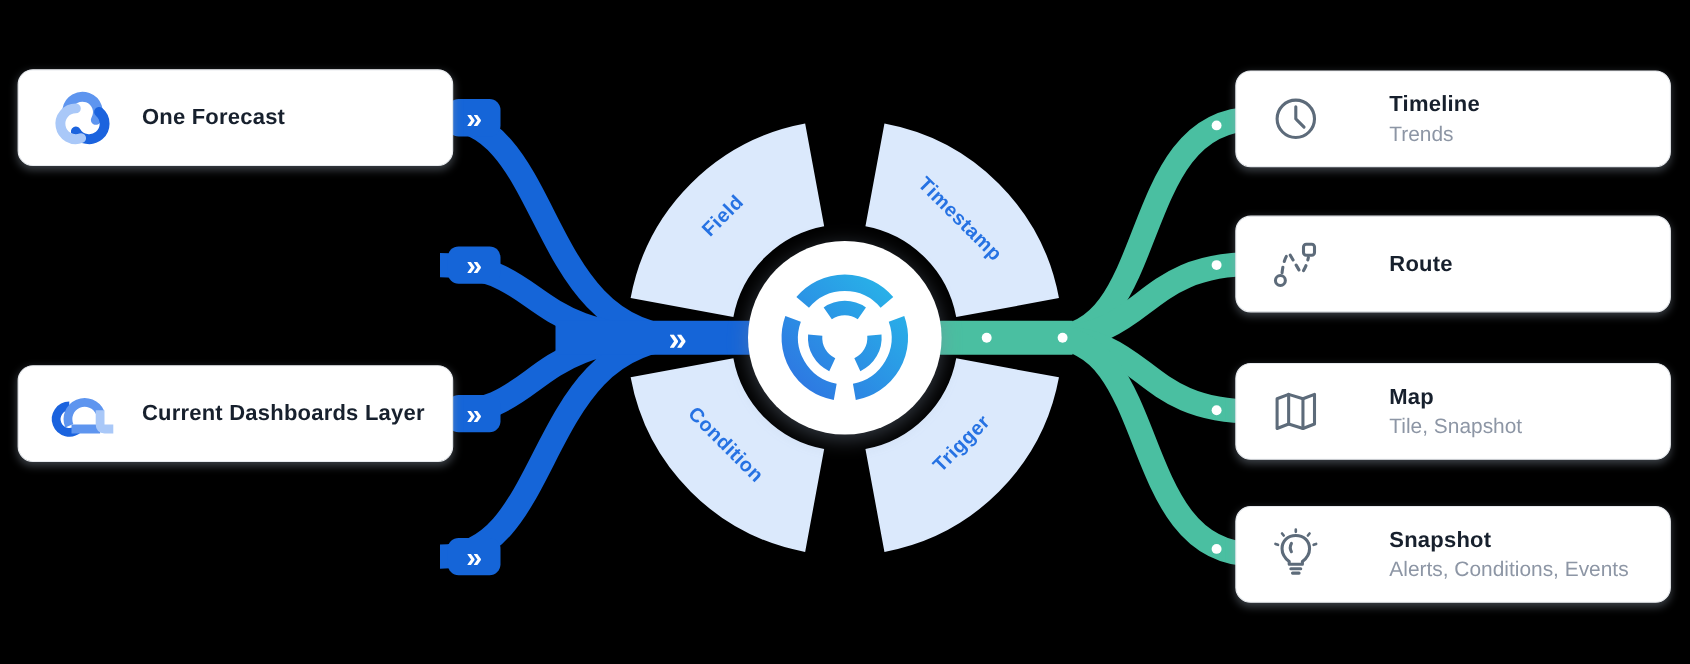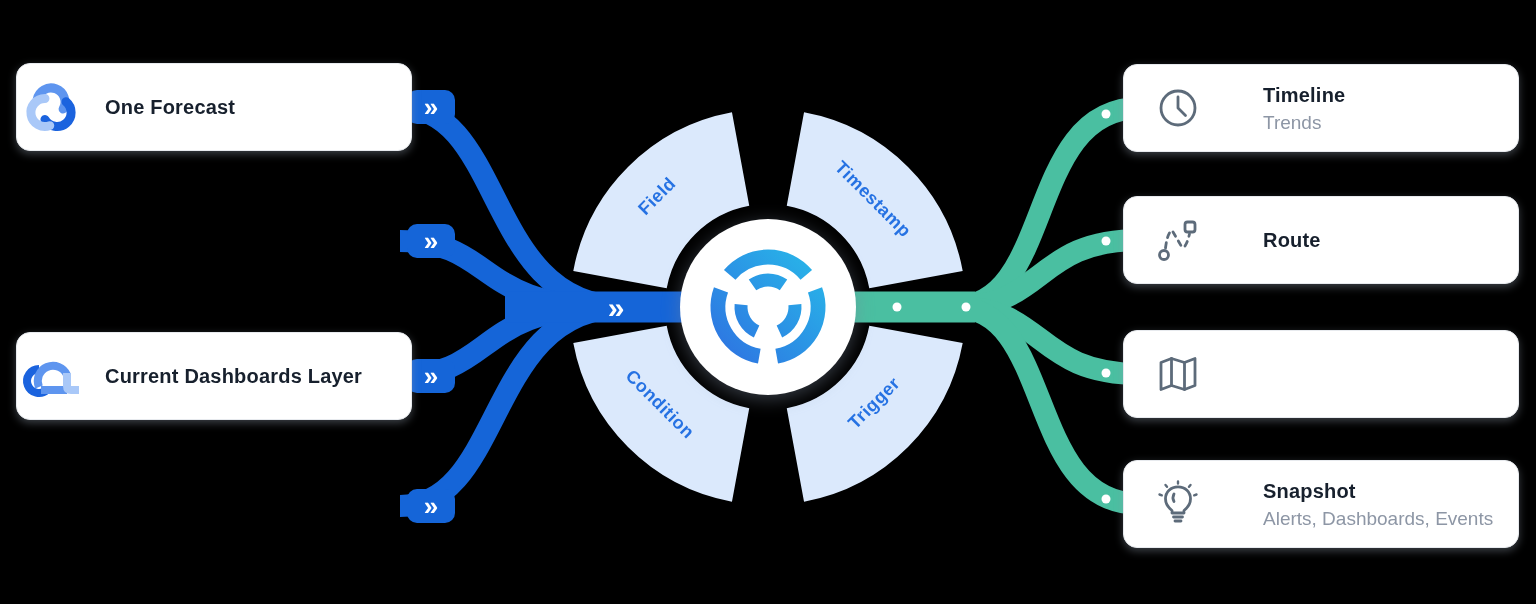--- a/index.html
+++ b/index.html
@@ -1,21 +1,21 @@
 <!DOCTYPE html>
 <html><head>
 <meta charset="utf-8">
 <style>
   html,body{margin:0;padding:0;background:#000;}
   .stage{position:relative;width:1536px;height:604px;background:#000;overflow:hidden;
          font-family:"Liberation Sans",sans-serif;}
   .pipes{position:absolute;left:0;top:0;}
   .card{position:absolute;background:#fff;border:1px solid #e7eaee;border-radius:14px;
         box-shadow:0 3px 8px rgba(150,162,178,.4);display:flex;align-items:center;box-sizing:border-box;}
-  .card.left{left:16px;width:396px;height:88px;gap:24px;}
+  .card.left{left:16px;width:396px;height:88px;padding-left:24px;gap:24px;}
   .card.right{left:1123px;width:396px;height:88px;padding-left:30px;gap:41px;}
   .card .txt{display:flex;flex-direction:column;justify-content:space-between;margin-left:20px;}
   .title{font-size:20px;font-weight:bold;color:#17202d;letter-spacing:.2px;line-height:24px;}
   .subtitle{font-size:19px;color:#8d96a5;line-height:21px;margin-top:5px;}
   .ic{flex:0 0 auto;display:block;}
   .hub-label{font-size:18px;font-weight:bold;fill:#2672e3;letter-spacing:.5px;}
   .chev{font-size:26px;font-weight:bold;fill:#ffffff;}
   .chev.big{font-size:30px;}
 </style>
 </head>
@@ -137,28 +137,32 @@
     <div class="txt">
       <div class="title">Route</div>
     </div>
   </div>
 
   <div class="card right" style="top:330px">
     <svg class="ic" width="48" height="48" viewBox="0 0 48 48" fill="none" stroke="#5d6b7a" stroke-width="2.8" stroke-linejoin="round" stroke-linecap="round">
       <path d="M 7 12.5 L 17.5 8.5 L 30.5 12.5 L 41 8.5 L 41 35.5 L 30.5 39.5 L 17.5 35.5 L 7 39.5 Z"></path>
       <path d="M 17.5 8.5 L 17.5 35.5 M 30.5 12.5 L 30.5 39.5"></path>
     </svg>
+    <div class="txt">
+      <div class="title">Map</div>
+      <div class="subtitle">Tile, Snapshot</div>
+    </div>
   </div>
 
   <div class="card right" style="top:460px">
     <svg class="ic" width="48" height="48" viewBox="0 0 48 48" fill="none" stroke="#5d6b7a" stroke-width="2.8" stroke-linecap="round" stroke-linejoin="round">
       <path d="M 18 33 L 18 30.5 C 13.5 27 11.5 23 11.5 18.8 C 11.5 11.8 16.8 6.8 24 6.8 C 31.2 6.8 36.5 11.8 36.5 18.8 C 36.5 23 34.5 27 30 30.5 L 30 33 Z"></path>
       <path d="M 19.5 37 L 28.5 37 M 21 41 L 27 41"></path>
       <path d="M 20 14 C 18.6 16.5 18.6 19 20 21.5"></path>
       <path d="M 24 1.5 L 24 3.5 M 11.5 5 L 13 6.8 M 36.5 5 L 35 6.8 M 5.5 14.5 L 7.8 15.3 M 42.5 14.5 L 40.2 15.3" stroke-width="2.4"></path>
     </svg>
     <div class="txt">
       <div class="title">Snapshot</div>
-      <div class="subtitle">Alerts, Dashboards, Events</div>
+      <div class="subtitle">Alerts, Conditions, Events</div>
     </div>
   </div>
 
 </div>
 
 </body></html>

